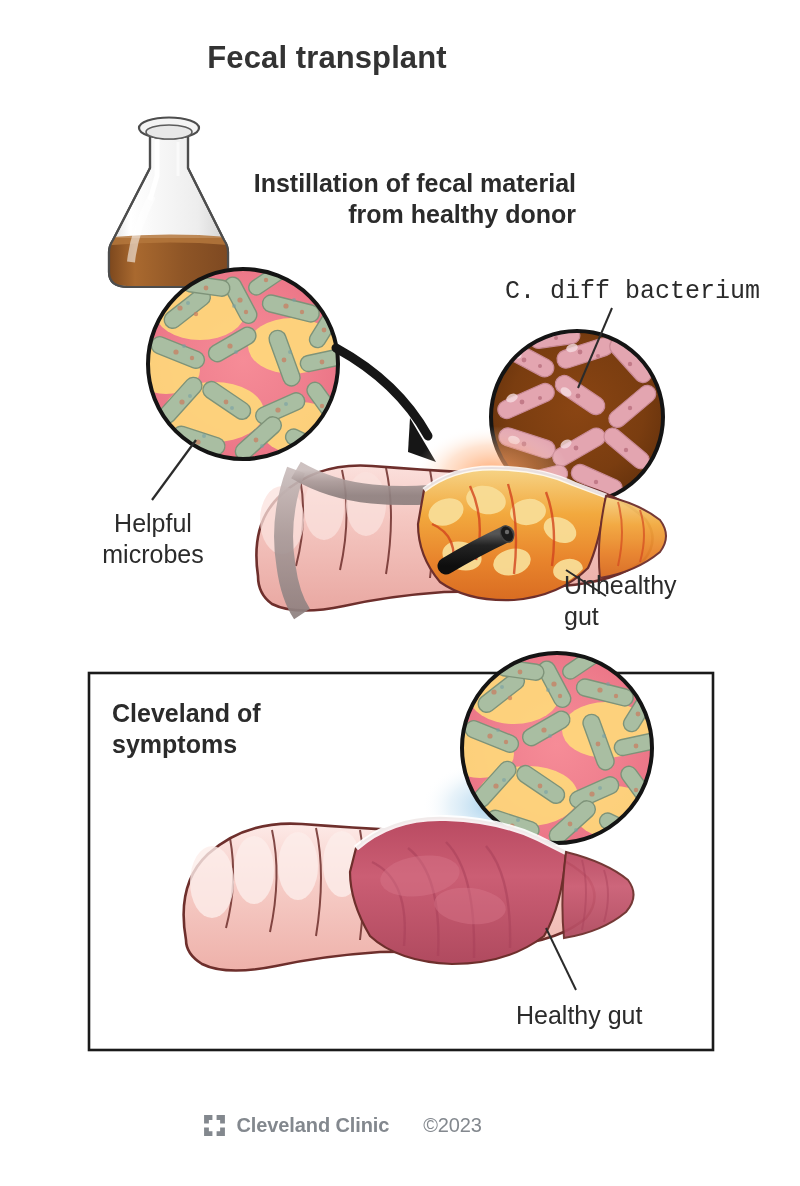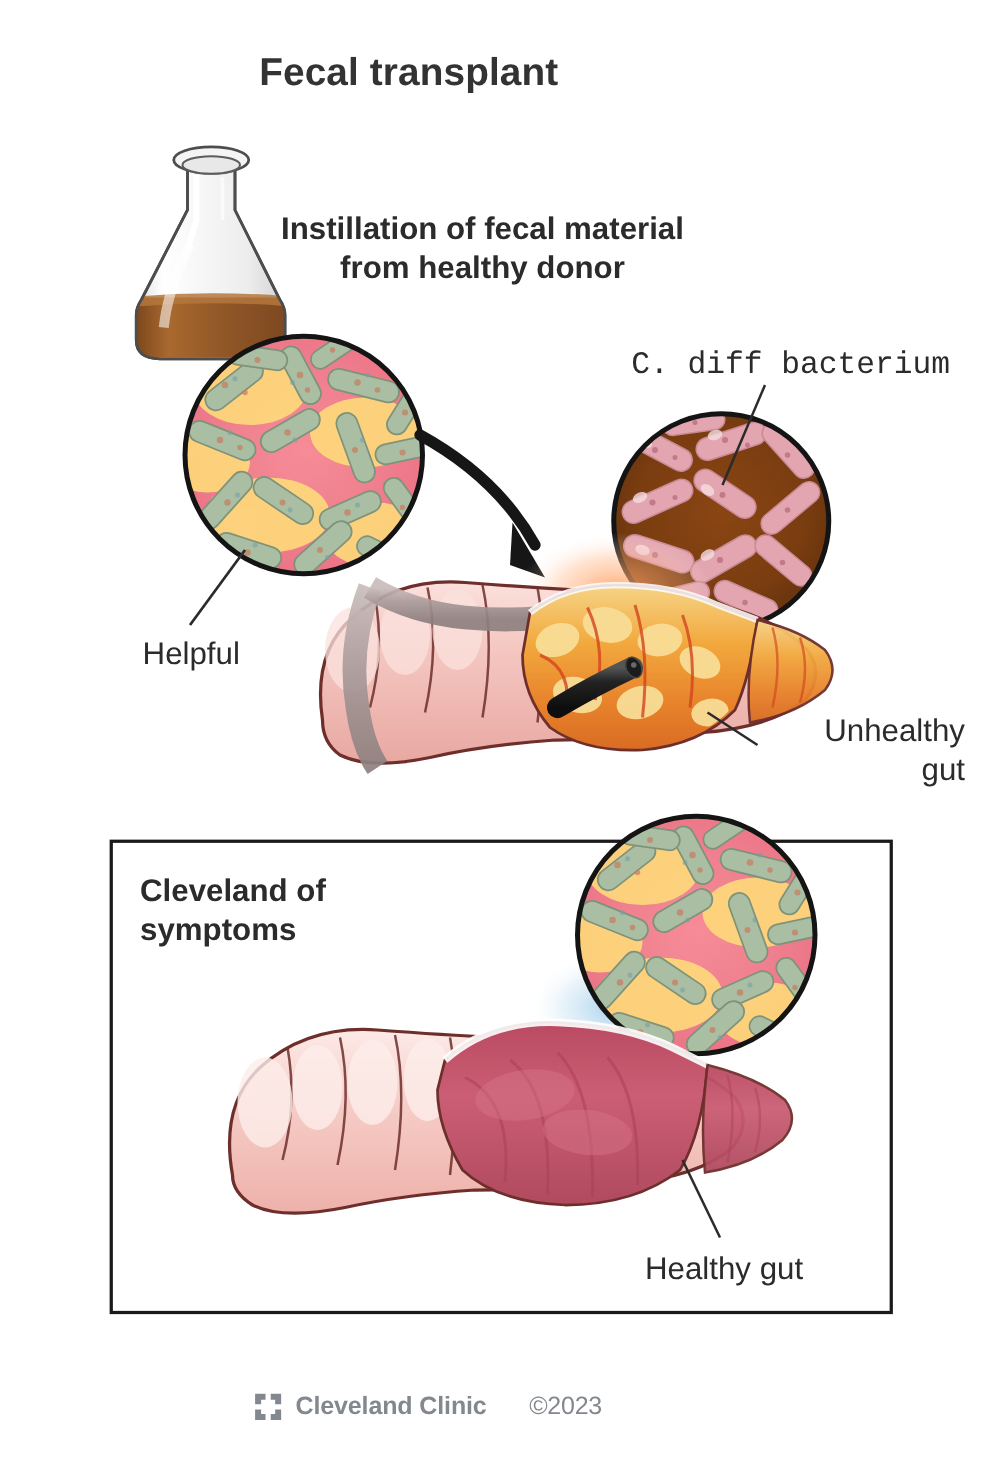--- a/index.html
+++ b/index.html
@@ -33,21 +33,21 @@
     font-weight: bold;
     letter-spacing: 0.1px;
     color: #333333;
   }
 
   .heading-instill {
     position: absolute;
     left: 196px;
     top: 168px;
     width: 380px;
-    text-align: center;
+    text-align: right;
     font-size: 25px;
     font-weight: bold;
     line-height: 1.24;
     color: #2b2b2b;
   }
 
   .label {
     position: absolute;
     font-size: 25px;
     font-weight: normal;
@@ -61,24 +61,24 @@
     text-align: left;
     font-family: Liberation Mono, monospace;
   }
   .label-helpful {
     left: 58px;
     top: 508px;
     width: 190px;
     text-align: center;
   }
   .label-unhealthy {
-    left: 592px;
+    left: 564px;
     top: 570px;
     width: 180px;
-    text-align: right;
+    text-align: left;
   }
   .label-healthy {
     left: 516px;
     top: 1000px;
     width: 200px;
     text-align: left;
   }
   .heading-resolution {
     position: absolute;
     left: 112px;
@@ -577,20 +577,21 @@
 
   <div class="heading-instill">
     <div>Instillation of fecal material</div>
     <div>from healthy donor</div>
   </div>
 
   <div class="label label-cdiff">C. diff bacterium</div>
 
   <div class="label label-helpful">
     <div>Helpful</div>
+    <div>microbes</div>
   </div>
 
   <div class="label label-unhealthy">
     <div>Unhealthy</div>
     <div>gut</div>
   </div>
 
   <div class="heading-resolution">
     <div>Cleveland of</div>
     <div>symptoms</div>

